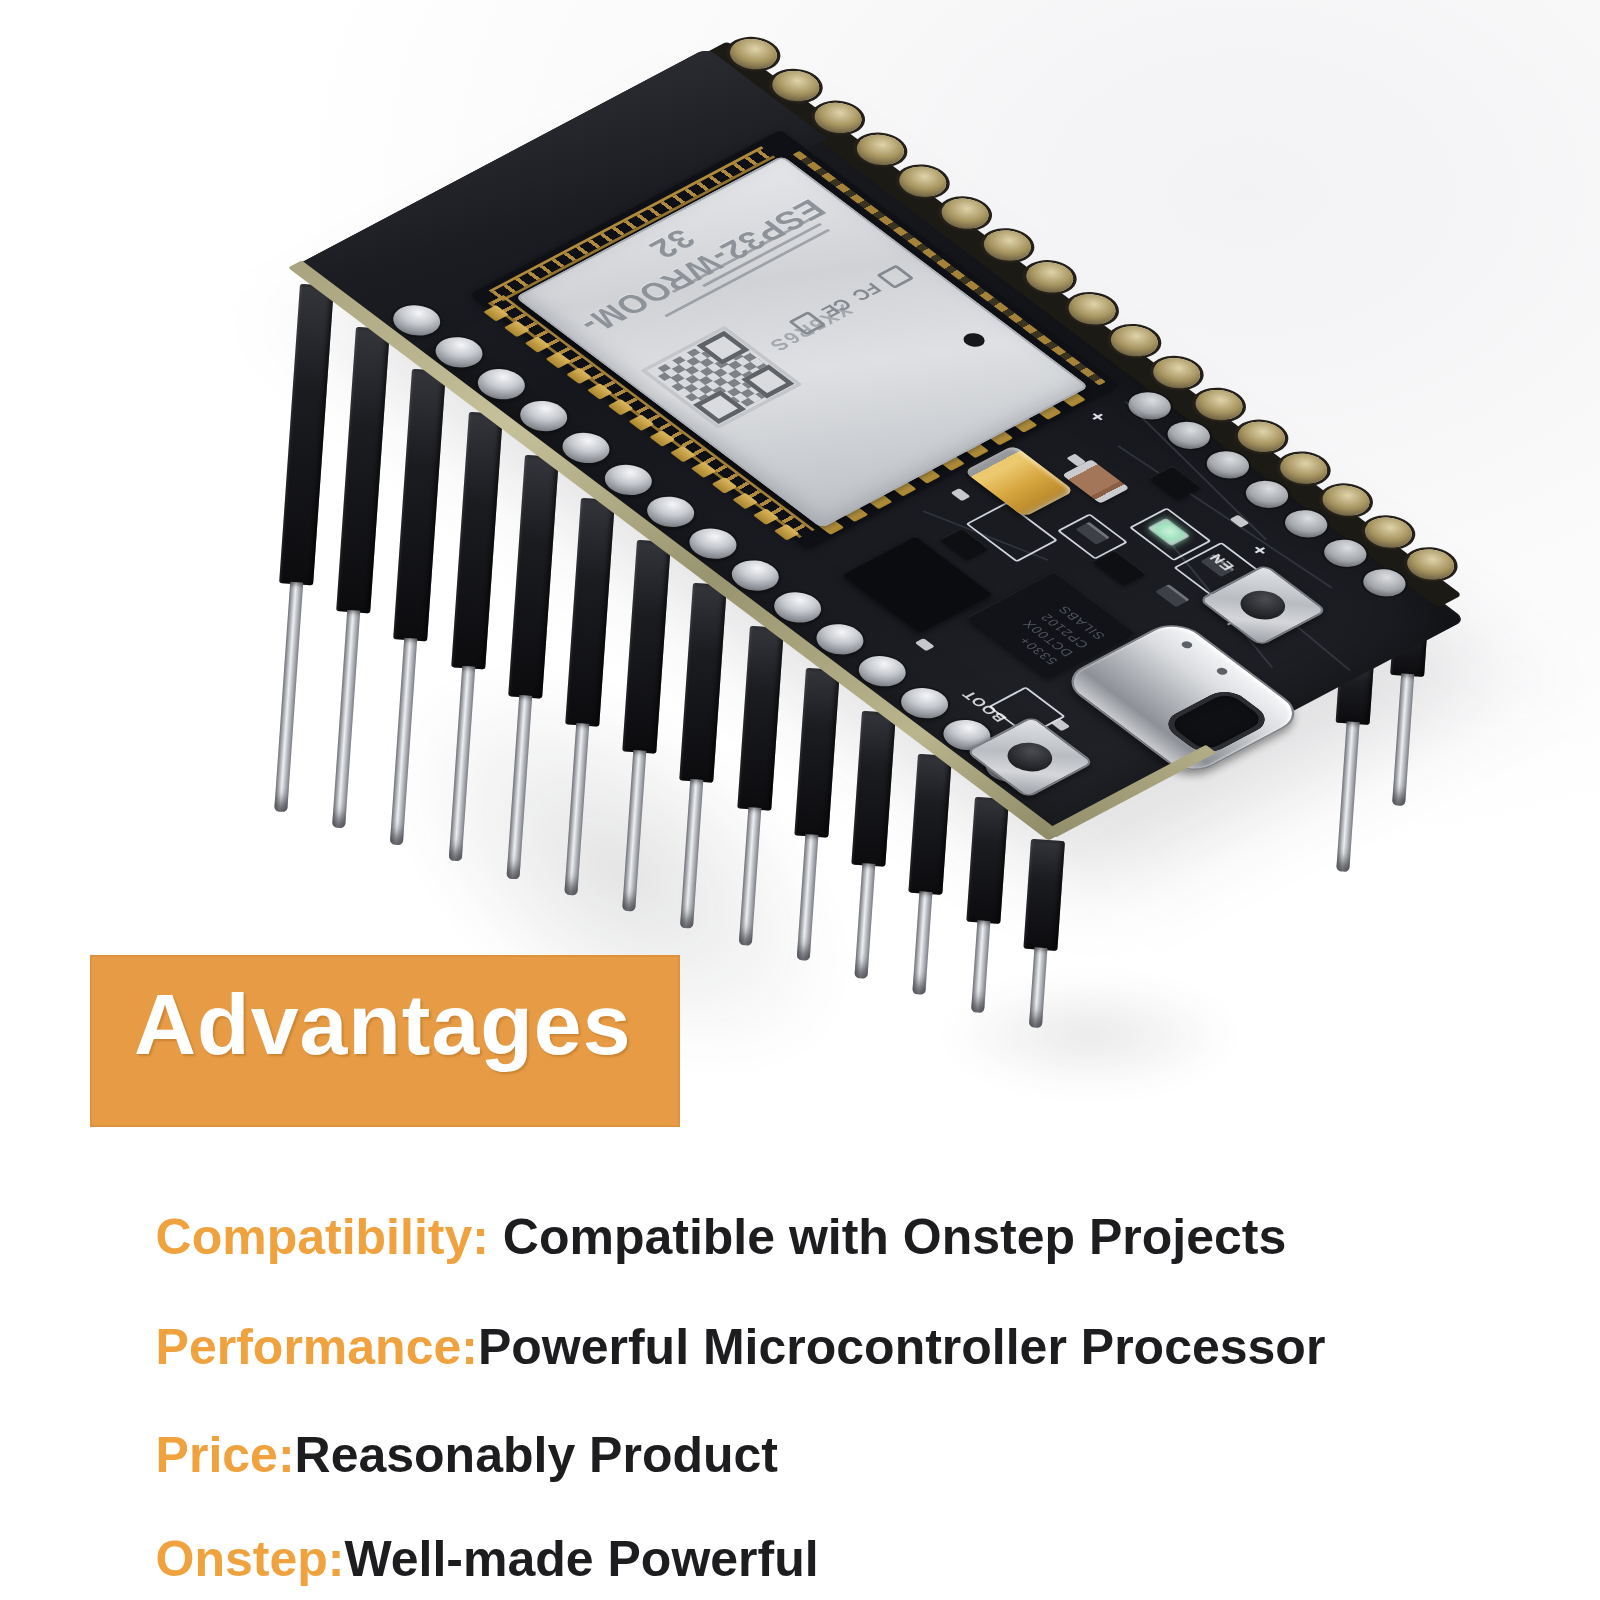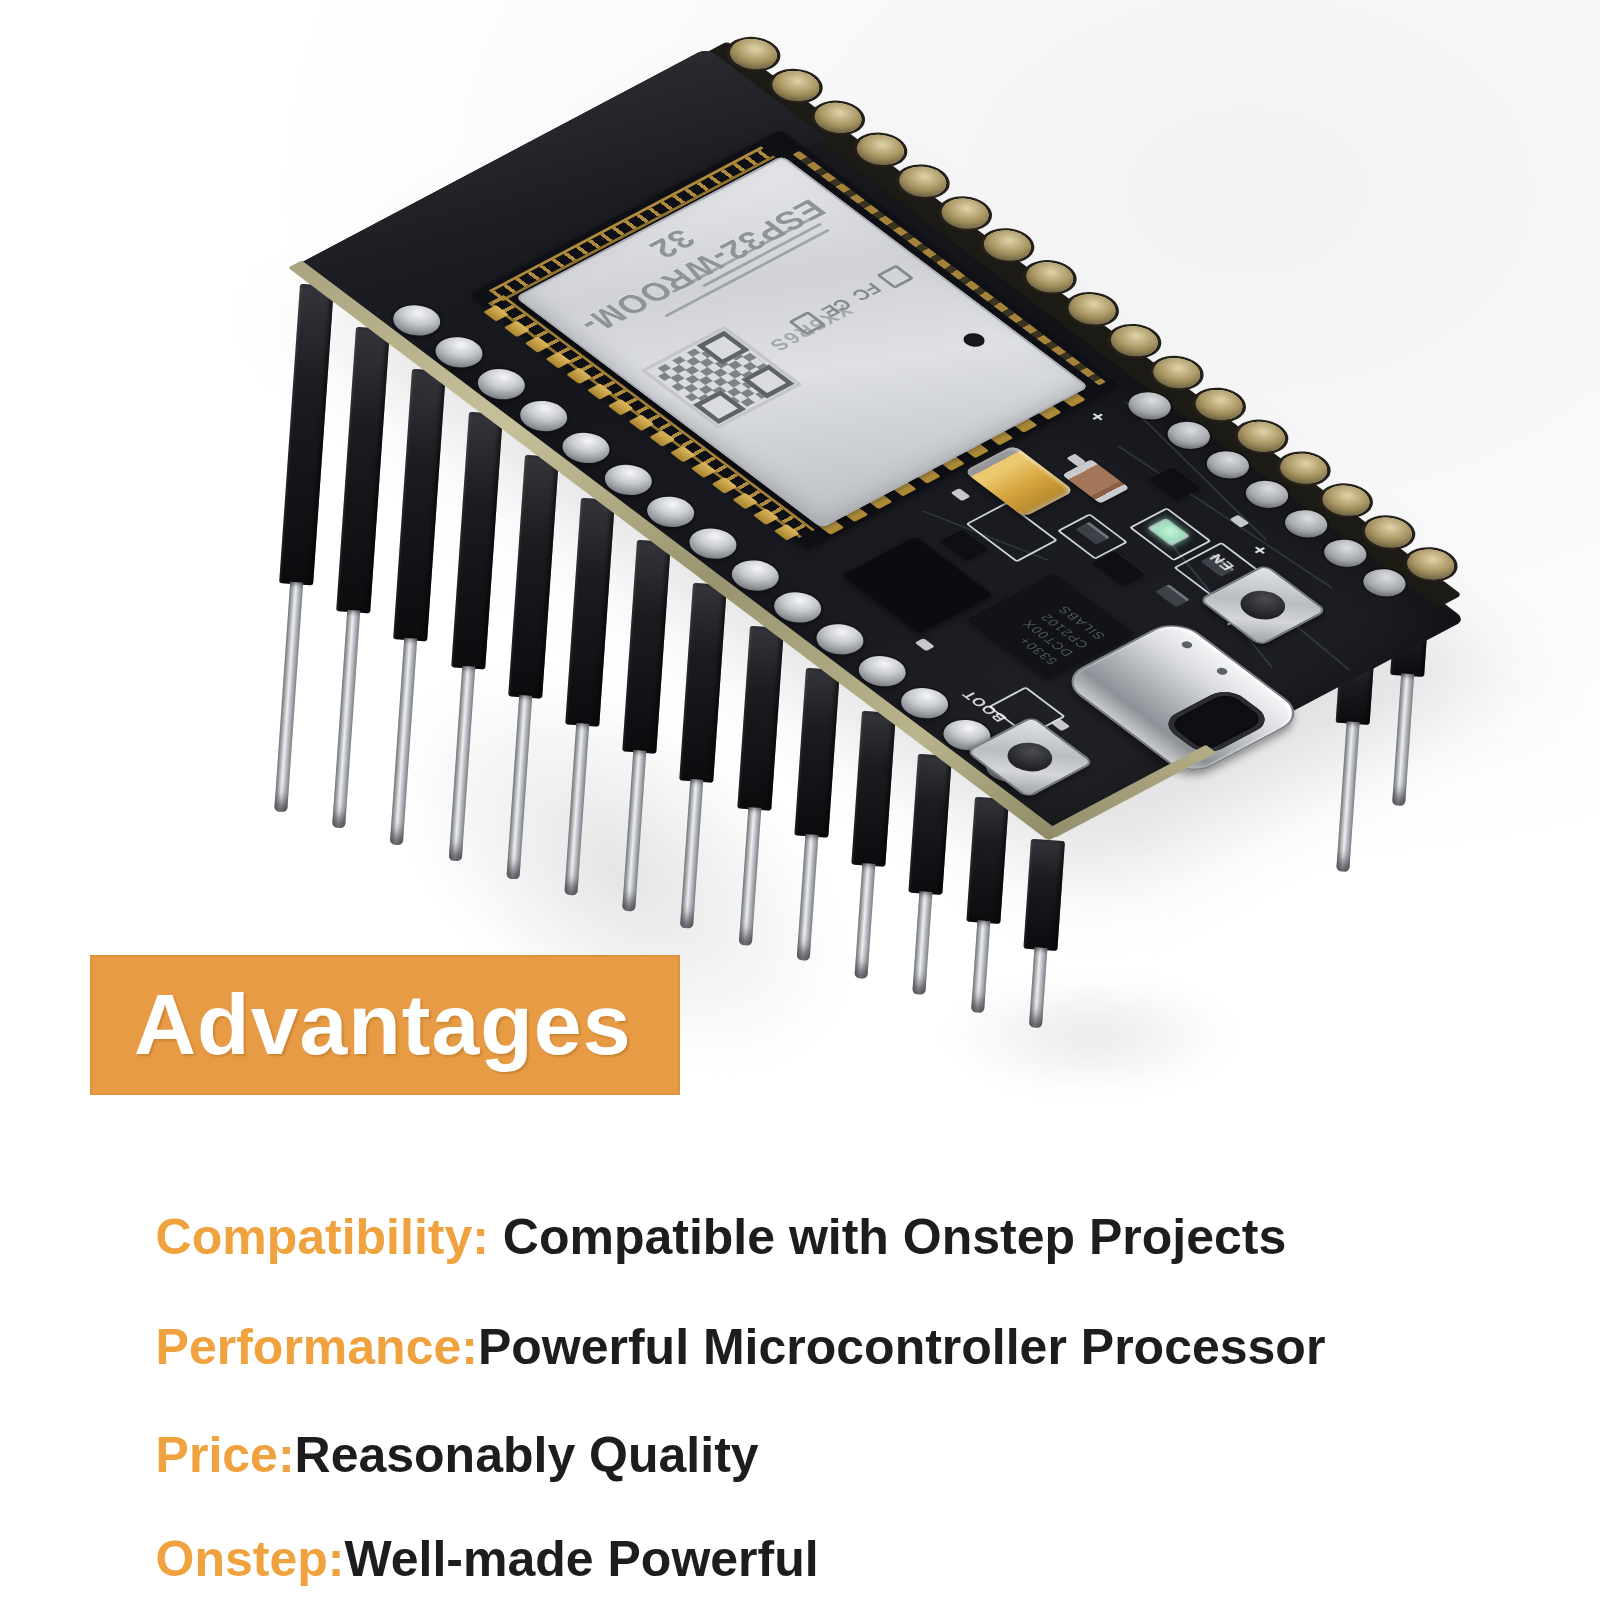--- a/index.html
+++ b/index.html
@@ -129,21 +129,21 @@
     font-size:15px;font-weight:bold;letter-spacing:1px;}
   .usbc{position:absolute;left:798px;top:194px;width:160px;height:134px;border-radius:28px;
     border:2px solid #80838a;
     background:linear-gradient(180deg,#f5f6f8 0%,#dadcdf 28%,#aeb1b6 58%,#8d9096 82%,#c8cace 100%);
     box-shadow:4px 5px 9px rgba(0,0,0,.4), inset 0 3px 3px #ffffff;}
   .usb-slot{position:absolute;right:10px;top:26px;width:58px;height:80px;border-radius:20px;background:#0f1013;
     box-shadow:inset 0 0 0 5px #2b2d32, inset 0 0 12px #000;}
   .usb-dot{position:absolute;width:9px;height:9px;border-radius:50%;background:#5d6066;top:12px;}
 
   
-  .adv-box{position:absolute;left:90px;top:955px;width:590px;height:140px;z-index:5;
+  .adv-box{position:absolute;left:90px;top:955px;width:590px;height:172px;z-index:5;
     box-shadow:inset 0 0 0 2px rgba(200,130,40,.35);}
   .adv-box span{display:block;padding-left:44px;line-height:138px;
     font-size:86px;font-weight:bold;color:#ffffff;letter-spacing:1px;
     text-shadow:2px 2px 2px rgba(180,115,35,.55);}
   .feature{position:absolute;left:100px;z-index:5;font-size:50px;font-weight:bold;
     white-space:pre;color:#1d1d1f;}
   .feature .lab{font-weight:bold;}
 </style>
 </head>
 <body>
@@ -395,19 +395,19 @@
     <span>Advantages</span>
   </div>
 
   <div class="feature" style="top: 1260px; color: rgb(29, 29, 31);">
     <span class="lab" style="color: rgb(239, 162, 61);">Performance:</span><span>Powerful Microcontroller Processor</span>
   </div>
   <div class="feature" style="top: 1150px; color: rgb(29, 29, 31);">
     <span class="lab" style="color: rgb(239, 162, 61);">Compatibility:</span><span> Compatible with Onstep Projects</span>
   </div>
   <div class="feature" style="top: 1368px; color: rgb(29, 29, 31);">
-    <span class="lab" style="color: rgb(239, 162, 61);">Price:</span><span>Reasonably Quality</span>
+    <span class="lab" style="color: rgb(239, 162, 61);">Price:</span><span>Reasonably Product</span>
   </div>
   <div class="feature" style="top: 1472px; color: rgb(29, 29, 31);">
     <span class="lab" style="color: rgb(239, 162, 61);">Onstep:</span><span>Well-made Powerful</span>
   </div>
 
 </div>
 
 </body></html>

